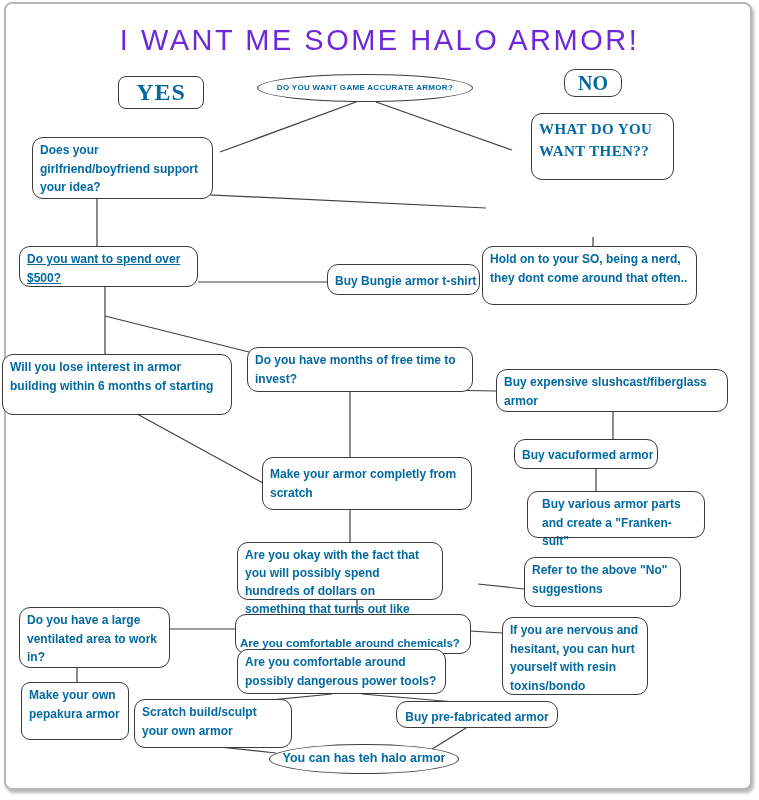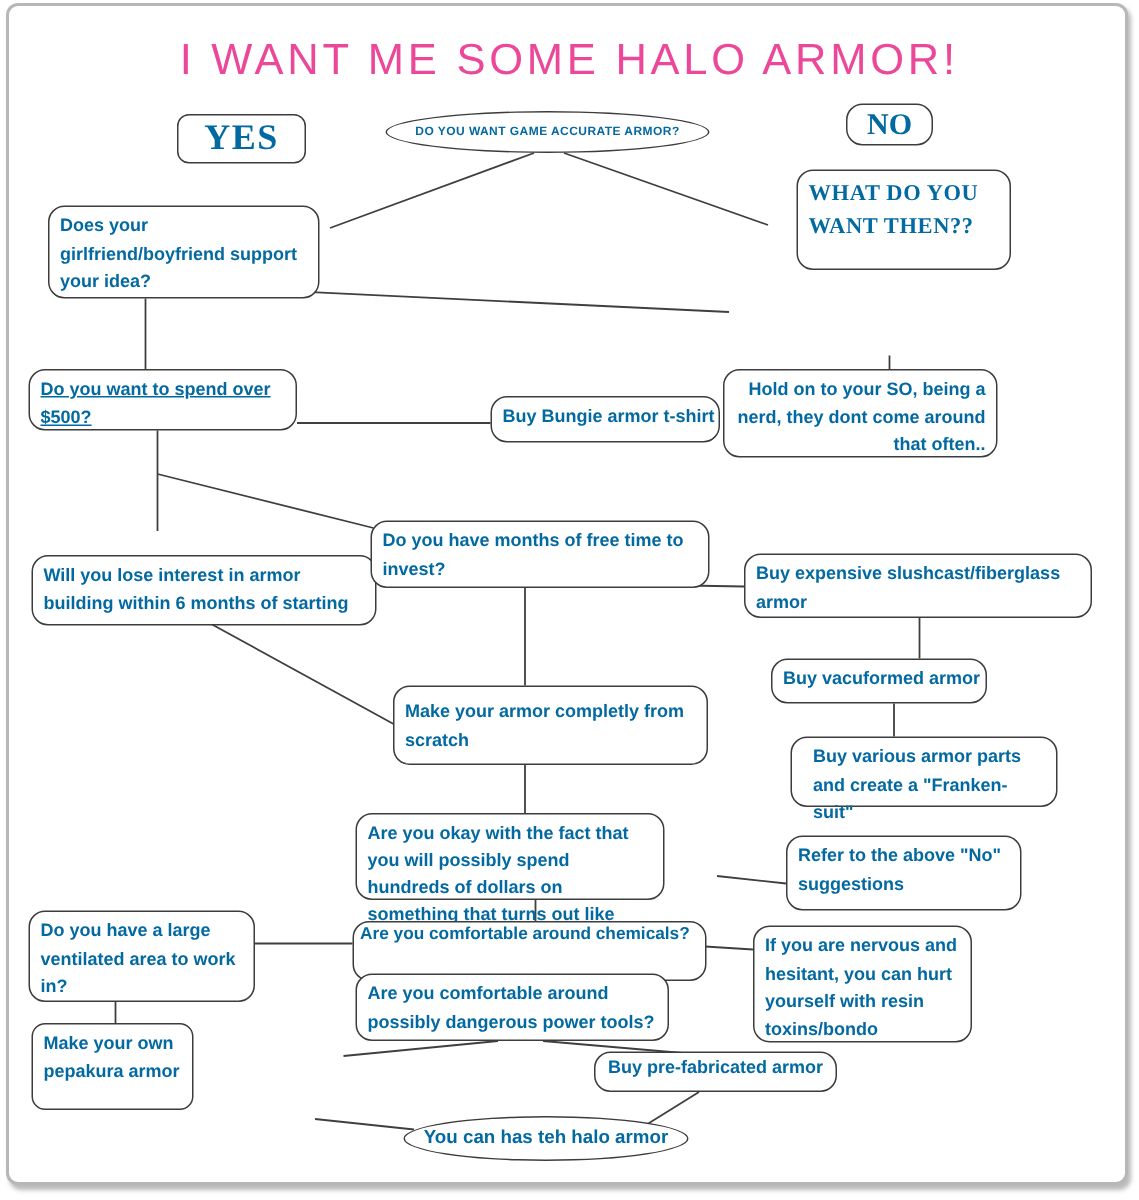--- a/index.html
+++ b/index.html
@@ -15,24 +15,24 @@
   svg.wires{position:absolute;left:0;top:0;z-index:1;}
   .node{
     position:absolute;z-index:2;box-sizing:border-box;
     font-size:12px;font-weight:bold;line-height:1.55;color:#0369a1;
     padding:3px 7px;background:#ffffff;
   }
   .rounded{border:1.3px solid #3c3c3c;border-radius:11px;}
   .rect{border:1.6px solid #3c3c3c;border-radius:11px;}
   .oval{border:1.3px solid #3c3c3c;border-radius:50%;
         display:flex;align-items:center;justify-content:center;text-align:center;padding:0;}
-  .ctr{display:flex;align-items:flex-start;white-space:nowrap;}
+  .ctr{display:flex;align-items:flex-end;white-space:nowrap;}
   .title{
     position:absolute;z-index:2;left:0;top:24px;width:100%;text-align:center;
-    font-size:29px;font-weight:400;letter-spacing:2.5px;color:#ec4899;
+    font-size:29px;font-weight:400;letter-spacing:2.5px;color:#6d28d9;
   }
   .serifbox{font-family:"Liberation Serif",serif;display:flex;align-items:center;justify-content:center;}
   .yes{font-size:24px;letter-spacing:1px;border-radius:8px;}
   .no{font-size:20px;}
   .what{font-family:"Liberation Serif",serif;font-size:15px;line-height:1.45;letter-spacing:.4px;padding:5px 7px;}
   .tiny{font-size:8px;letter-spacing:.3px;font-weight:bold;}
   .small{font-size:11.5px;}
 </style>
 </head>
 <body>
@@ -85,33 +85,33 @@
 
   <div class="node rect what" style="left:531px;top:113px;width:143px;height:67px;">
     <span>WHAT DO YOU WANT THEN??</span>
   </div>
 
   <div class="node rounded" style="left:32px;top:137px;width:181px;height:62px;">
     <span>Does your girlfriend/boyfriend support your idea?</span>
   </div>
 
 
-  <div class="node rect" style="left:482px;top:246px;width:183px;height:59px;text-align:right;">
+  <div class="node rect" style="left:482px;top:246px;width:215px;height:59px;">
     <span>Hold on to your SO, being a nerd, they dont come around that often..</span>
   </div>
 
   <div class="node rounded" style="left:19px;top:246px;width:179px;height:41px;text-decoration:underline;">
     <span>Do you want to spend over $500?</span>
   </div>
 
   <div class="node rect ctr" style="left:327px;top:264px;width:153px;height:31px;">
     <span>Buy Bungie armor t-shirt</span>
   </div>
 
-  <div class="node rounded" style="left:21px;top:354px;width:230px;height:47px;margin-top:16px;">
+  <div class="node rounded" style="left:2px;top:354px;width:230px;height:61px;">
     <span>Will you lose interest in armor building within 6 months of starting</span>
   </div>
 
   <div class="node rounded" style="left:247px;top:347px;width:226px;height:45px;">
     <span>Do you have months of free time to invest?</span>
   </div>
 
   <div class="node rect" style="left:496px;top:369px;width:232px;height:43px;">
     <span>Buy expensive slushcast/fiberglass armor</span>
   </div>
@@ -149,20 +149,23 @@
   </div>
 
   <div class="node rounded" style="left:237px;top:649px;width:209px;height:45px;">
     <span>Are you comfortable around possibly dangerous power tools?</span>
   </div>
 
   <div class="node rounded" style="left:21px;top:682px;width:108px;height:58px;border-radius:9px;">
     <span>Make your own pepakura armor</span>
   </div>
 
+  <div class="node rounded" style="left:134px;top:699px;width:158px;height:49px;">
+    <span>Scratch build/sculpt your own armor</span>
+  </div>
 
   <div class="node rect ctr" style="left:396px;top:701px;width:162px;height:27px;padding:0 5px;justify-content:center;">
     <span>Buy pre-fabricated armor</span>
   </div>
 
   <div class="node oval" style="left:269px;top:744px;width:190px;height:30px;font-size:12.5px;">
     <span>You can has teh halo armor</span>
   </div>
 </div>
 

